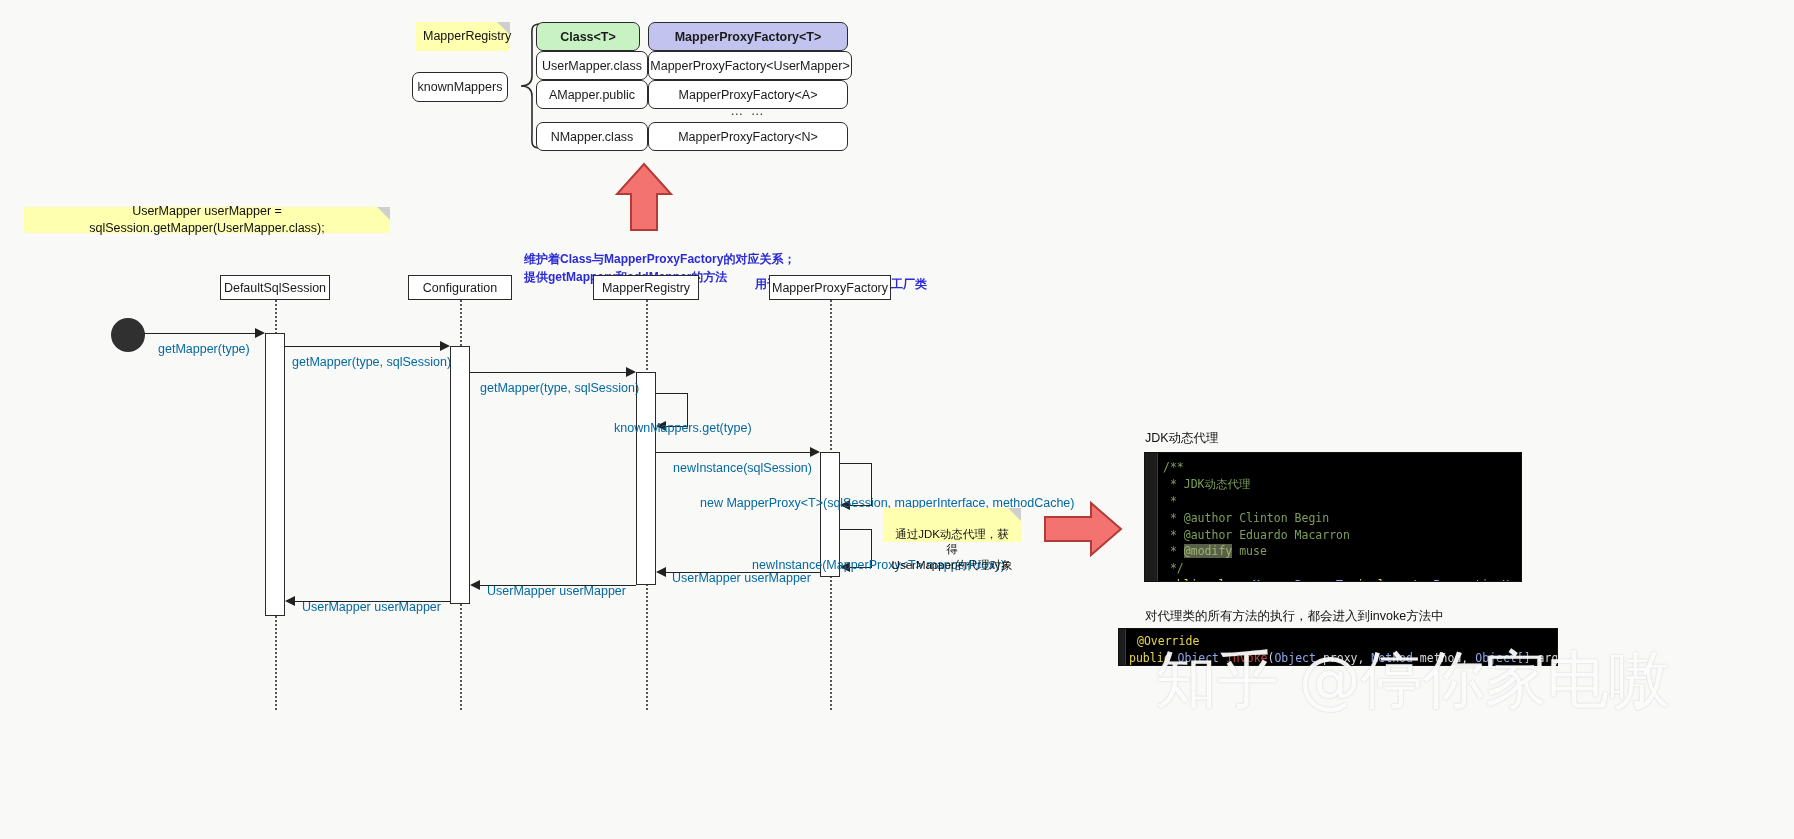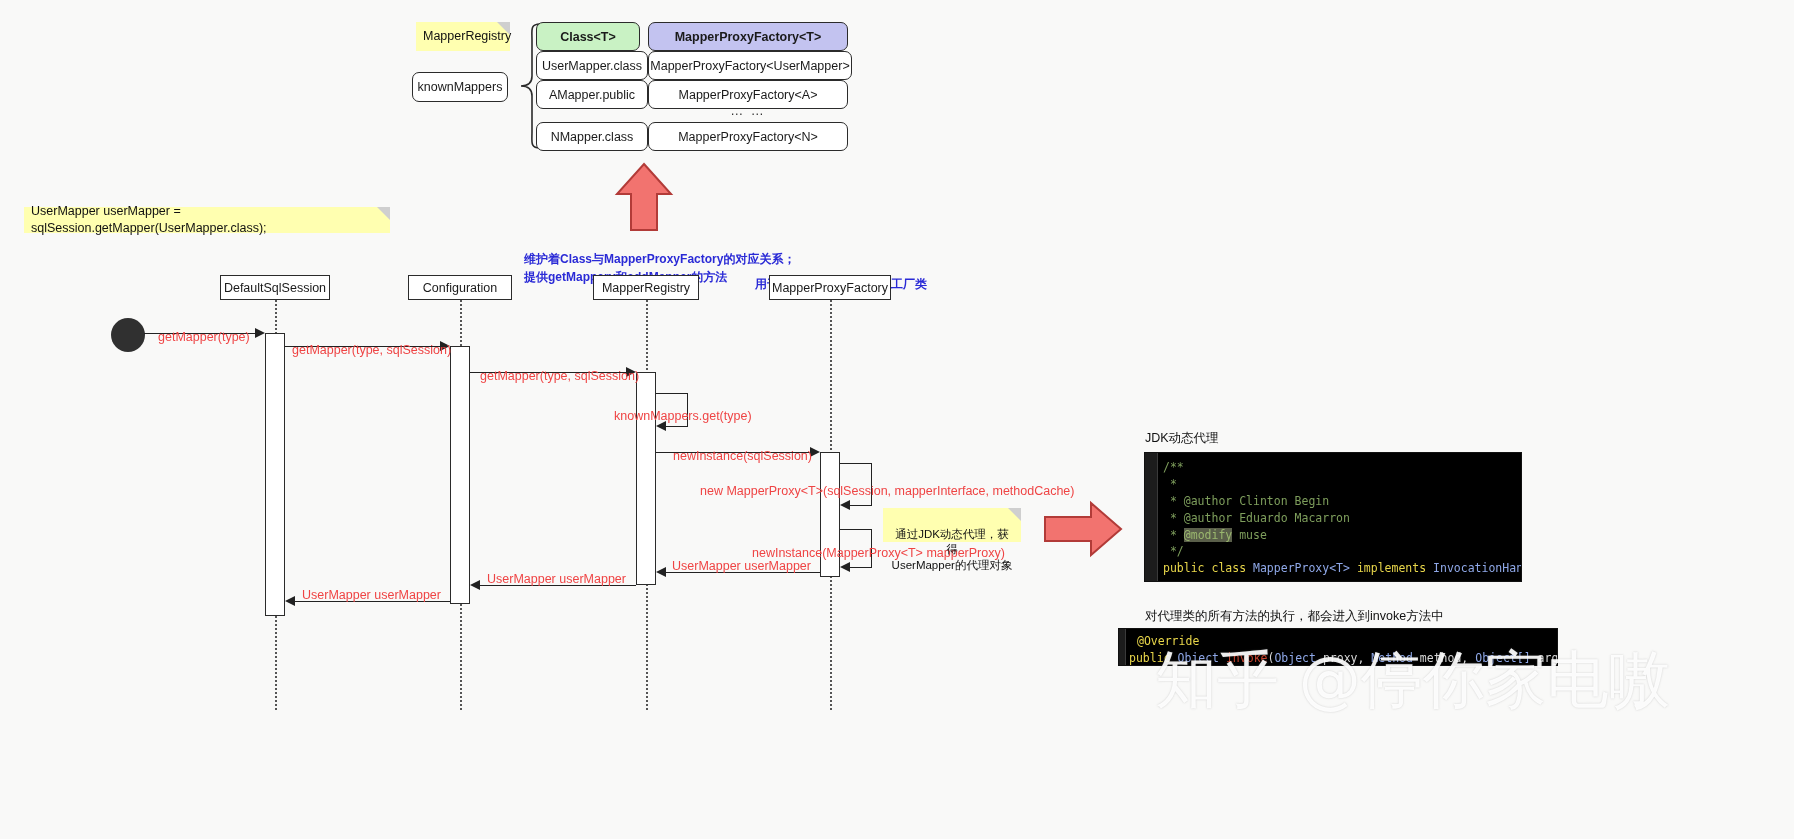--- a/index.html
+++ b/index.html
@@ -109,23 +109,24 @@
     position: absolute;
     width: 0; height: 0;
     border-top: 5.5px solid transparent;
     border-bottom: 5.5px solid transparent;
   }
   .arrow-r { border-left: 10px solid #222; }
   .arrow-l { border-right: 10px solid #222; }
   .msg-label {
     position: absolute;
     font-size: 12.5px;
-    color: #ef4444;
+    color: #0369a1;
     white-space: nowrap;
     background: transparent;
+    margin-top: 12px;
   }
 
   
   .blue-note {
     position: absolute;
     color: #2a2ad6;
     font-size: 12px;
     font-weight: bold;
     line-height: 1.45;
     white-space: pre-line;
@@ -236,21 +237,21 @@
     <span>NMapper.class</span>
   </div>
   <div class="rbox" style="left:648px; top:122px; width:200px; height:29px;">
     <span>MapperProxyFactory&lt;N&gt;</span>
   </div>
 
   <svg class="red-arrow-up" style="left:614px; top:162px;" width="60" height="70" viewBox="0 0 60 70">
     <polygon points="30,2 57,32 43,32 43,68 17,68 17,32 3,32" fill="#f2736f" stroke="#b23b38" stroke-width="2"></polygon>
   </svg>
 
-  <div class="note" style="left:24px; top:207px; width:366px; height:26px; display:flex; align-items:center;">
+  <div class="note" style="left:24px; top:207px; width:366px; height:26px; display:flex; align-items:center;text-align:center;">
     <span>UserMapper userMapper = sqlSession.getMapper(UserMapper.class);</span>
     <span class="fold"></span>
   </div>
 
   <div class="blue-note" style="left:524px; top:234px; width:330px;">
     <span>维护着Class与MapperProxyFactory的对应关系；
 提供getMappery和addMapper的方法</span>
   </div>
   <div class="blue-note" style="left:755px; top:259px; width:260px;">
     <span>用于生成MapperProxy的工厂类</span>
@@ -335,20 +336,21 @@
 
   <svg class="red-arrow-right" style="left:1043px; top:500px;" width="80" height="58" viewBox="0 0 80 58">
     <polygon points="2,17 48,17 48,3 78,29 48,55 48,41 2,41" fill="#f2736f" stroke="#b23b38" stroke-width="2"></polygon>
   </svg>
 
   <div class="caption" style="left:1145px; top:430px;">JDK动态代理</div>
 
   <div class="code-block" style="left:1144px; top:452px; width:378px; height:130px;">
     <div class="gutter"></div>
     <div class="code-line"><span class="c-comment">/**</span></div>
+    <div class="code-line"><span class="c-comment"> * JDK动态代理</span></div>
     <div class="code-line"><span class="c-comment"> *</span></div>
     <div class="code-line"><span class="c-comment"> * @author Clinton Begin</span></div>
     <div class="code-line"><span class="c-comment"> * @author Eduardo Macarron</span></div>
     <div class="code-line"><span class="c-comment"> * </span><span class="c-hl">@modify</span><span class="c-comment"> muse</span></div>
     <div class="code-line"><span class="c-comment"> */</span></div>
     <div class="code-line"><span class="c-kw">public class </span><span class="c-type">MapperProxy&lt;T&gt;</span><span class="c-kw"> implements </span><span class="c-type">InvocationHandler</span></div>
   </div>
 
   <div class="caption" style="left:1145px; top:608px;">对代理类的所有方法的执行，都会进入到invoke方法中</div>
 

